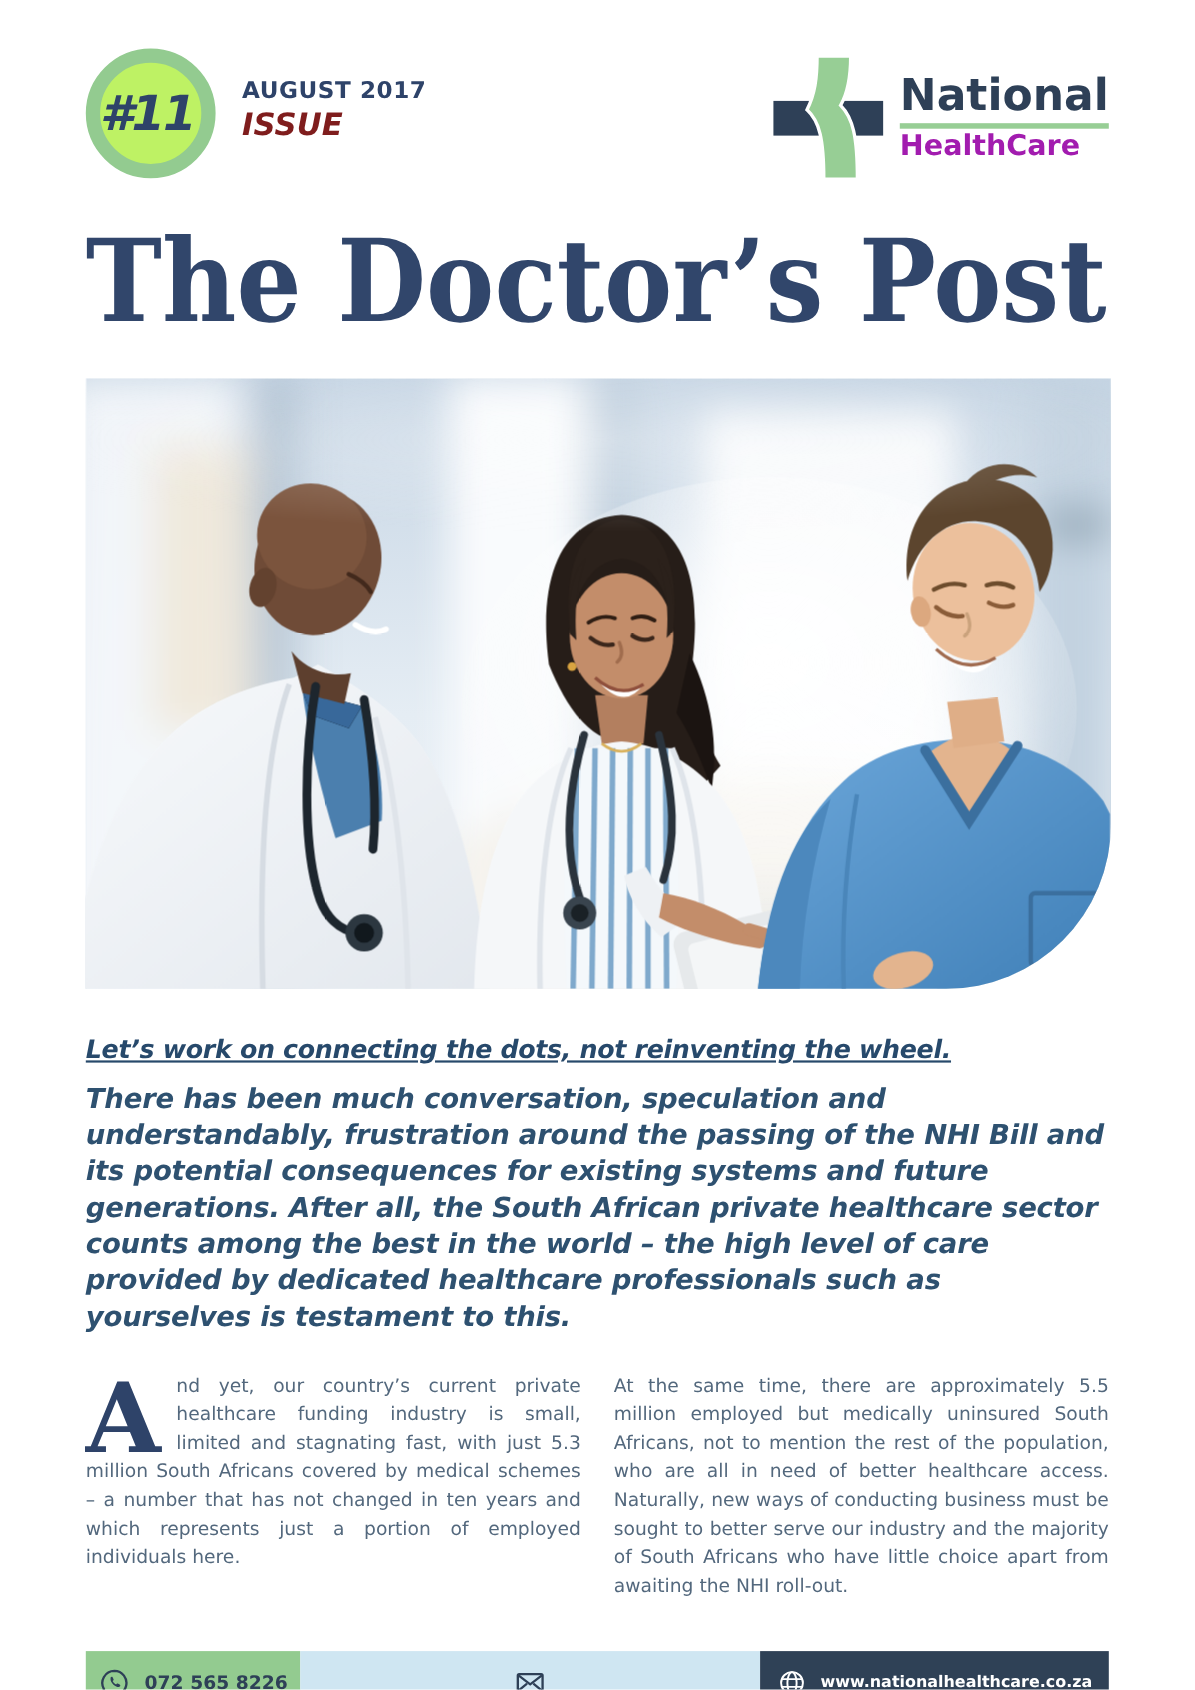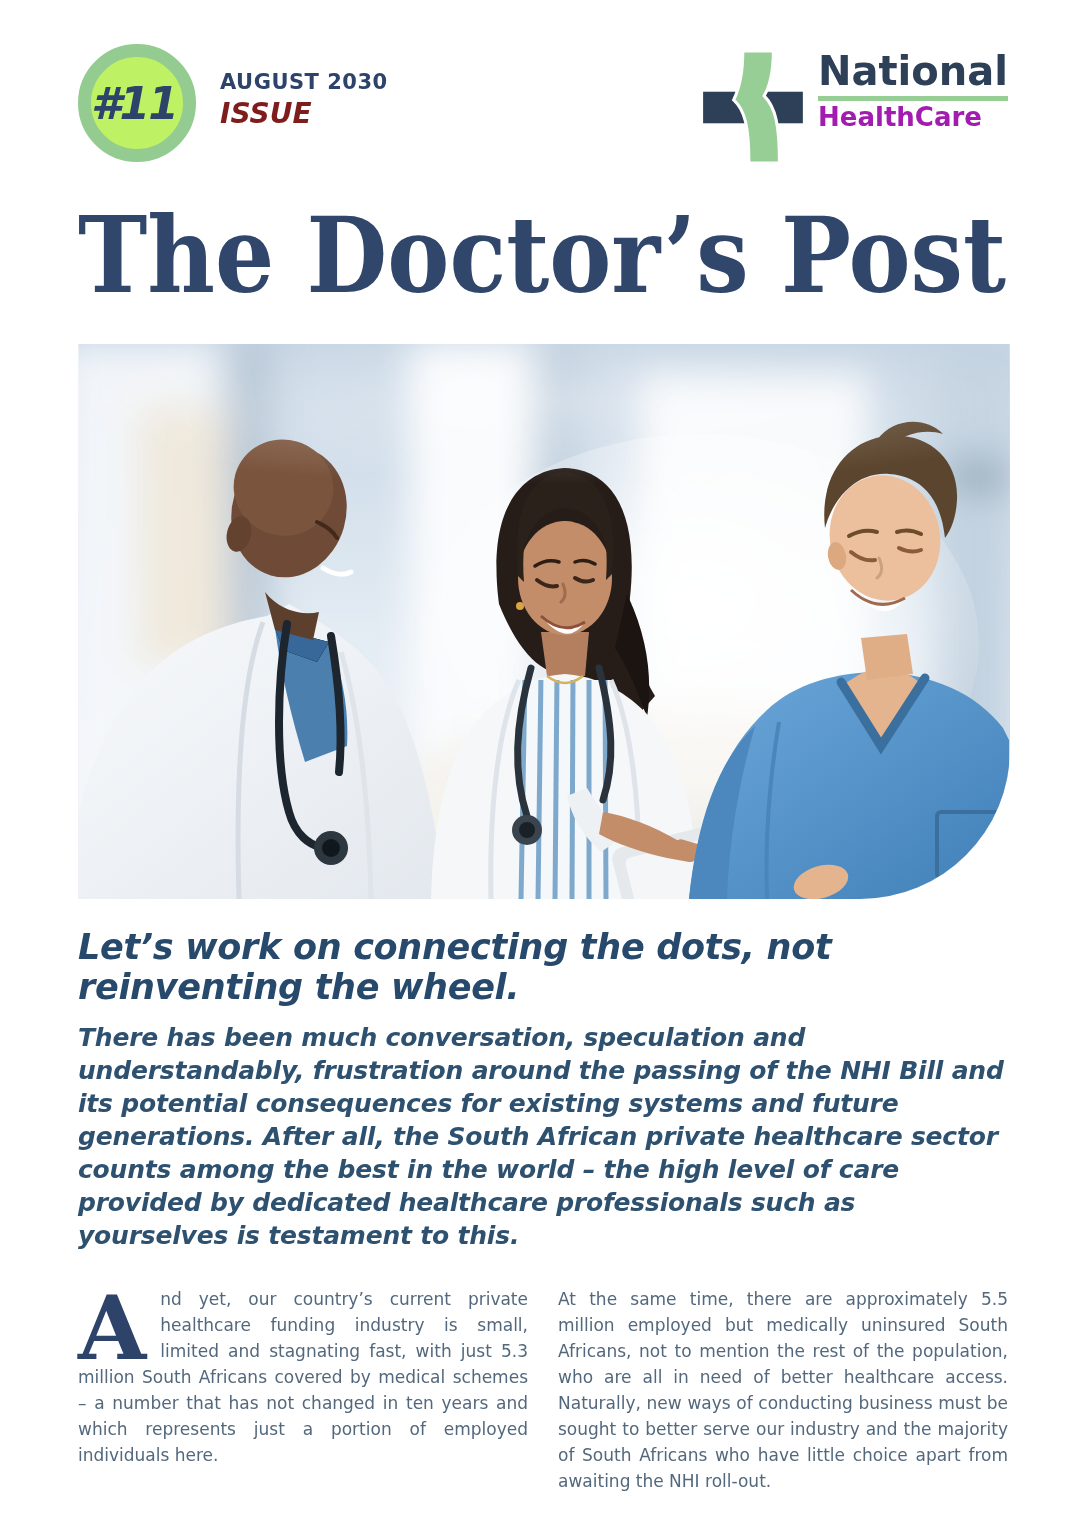--- a/index.html
+++ b/index.html
@@ -7,35 +7,35 @@
   .page{padding:44px 78px 0 78px;width:930px;}
 
   
   .masthead{display:flex;align-items:flex-start;height:122px;}
   .badge{width:92px;height:92px;border:13px solid #93cb90;border-radius:50%;
          display:flex;align-items:center;justify-content:flex-start;background:#bef264;}
   .badge-num{font-size:44px;font-weight:bold;font-style:italic;color:#2e4369;letter-spacing:-2px;}
   .issue-meta{margin-left:24px;margin-top:26px;}
   .issue-month{font-weight:bold;font-size:21px;color:#2e4369;letter-spacing:.5px;}
   .issue-label{font-style:italic;font-size:28px;font-weight:bold;color:#7f1d1d;margin-top:3px;}
-  .logo{margin-left:auto;display:flex;align-items:flex-start;gap:12px;margin-top:6px;}
+  .logo{margin-left:auto;display:flex;align-items:center;gap:12px;margin-top:6px;}
   .logo-text{display:flex;flex-direction:column;}
   .logo-line1{font-size:40px;font-weight:bold;color:#2e4057;line-height:1.05;}
   .logo-rule{height:5px;background:#97ce95;margin:4px 0 3px 0;}
   .logo-line2{font-size:26px;font-weight:bold;color:#a21caf;line-height:1.05;}
 
   
   .title-wrap{margin-top:36px;height:116px;}
 
   
   .hero{margin-top:26px;width:932px;height:555px;border-radius:0 0 150px 0;overflow:hidden;background:#dce6ef;}
   .hero svg{display:block;}
 
   
-  .subtitle{margin-top:28px;font-size:35px;font-weight:bold;font-style:italic;color:#27496b;letter-spacing:-.3px;}
+  .subtitle{margin-top:43px;font-size:23px;font-weight:bold;font-style:italic;color:#27496b;letter-spacing:-.3px;text-decoration:underline;}
   .intro{margin-top:14px;font-size:25px;font-style:italic;font-weight:600;color:#2e5170;
          line-height:33px;letter-spacing:-.2px;text-align:left;}
 
   
   .cols{display:flex;gap:30px;margin-top:34px;}
   .col{width:450px;font-size:17px;line-height:26px;color:#53687d;text-align:justify;}
   .dropcap{float:left;font-family:"DejaVu Serif",serif;font-weight:bold;font-size:88px;line-height:72px;
            color:#2e4369;margin:6px 14px 0 0;}
 
   
@@ -49,21 +49,21 @@
 </head>
 <body>
 
 <div class="page">
 
   <div class="masthead">
     <div class="badge">
       <span class="badge-num">#11</span>
     </div>
     <div class="issue-meta">
-      <div class="issue-month">AUGUST 2030</div>
+      <div class="issue-month">AUGUST 2017</div>
       <div class="issue-label">ISSUE</div>
     </div>
     <div class="logo">
       <span class="f-icon">
         <svg width="104" height="114" viewBox="0 0 100 112">
           <rect x="0" y="41" width="98" height="31" fill="#2e4057"></rect>
           <path d="M39 1 h30 c0 18 -2 32 -9 44 c11 11 15 28 15 66 h-30 c0 -36 -4 -52 -15 -62 c7 -14 9 -28 9 -48 z" fill="#97ce95" stroke="#ffffff" stroke-width="3"></path>
         </svg>
       </span>
       <div class="logo-text">

